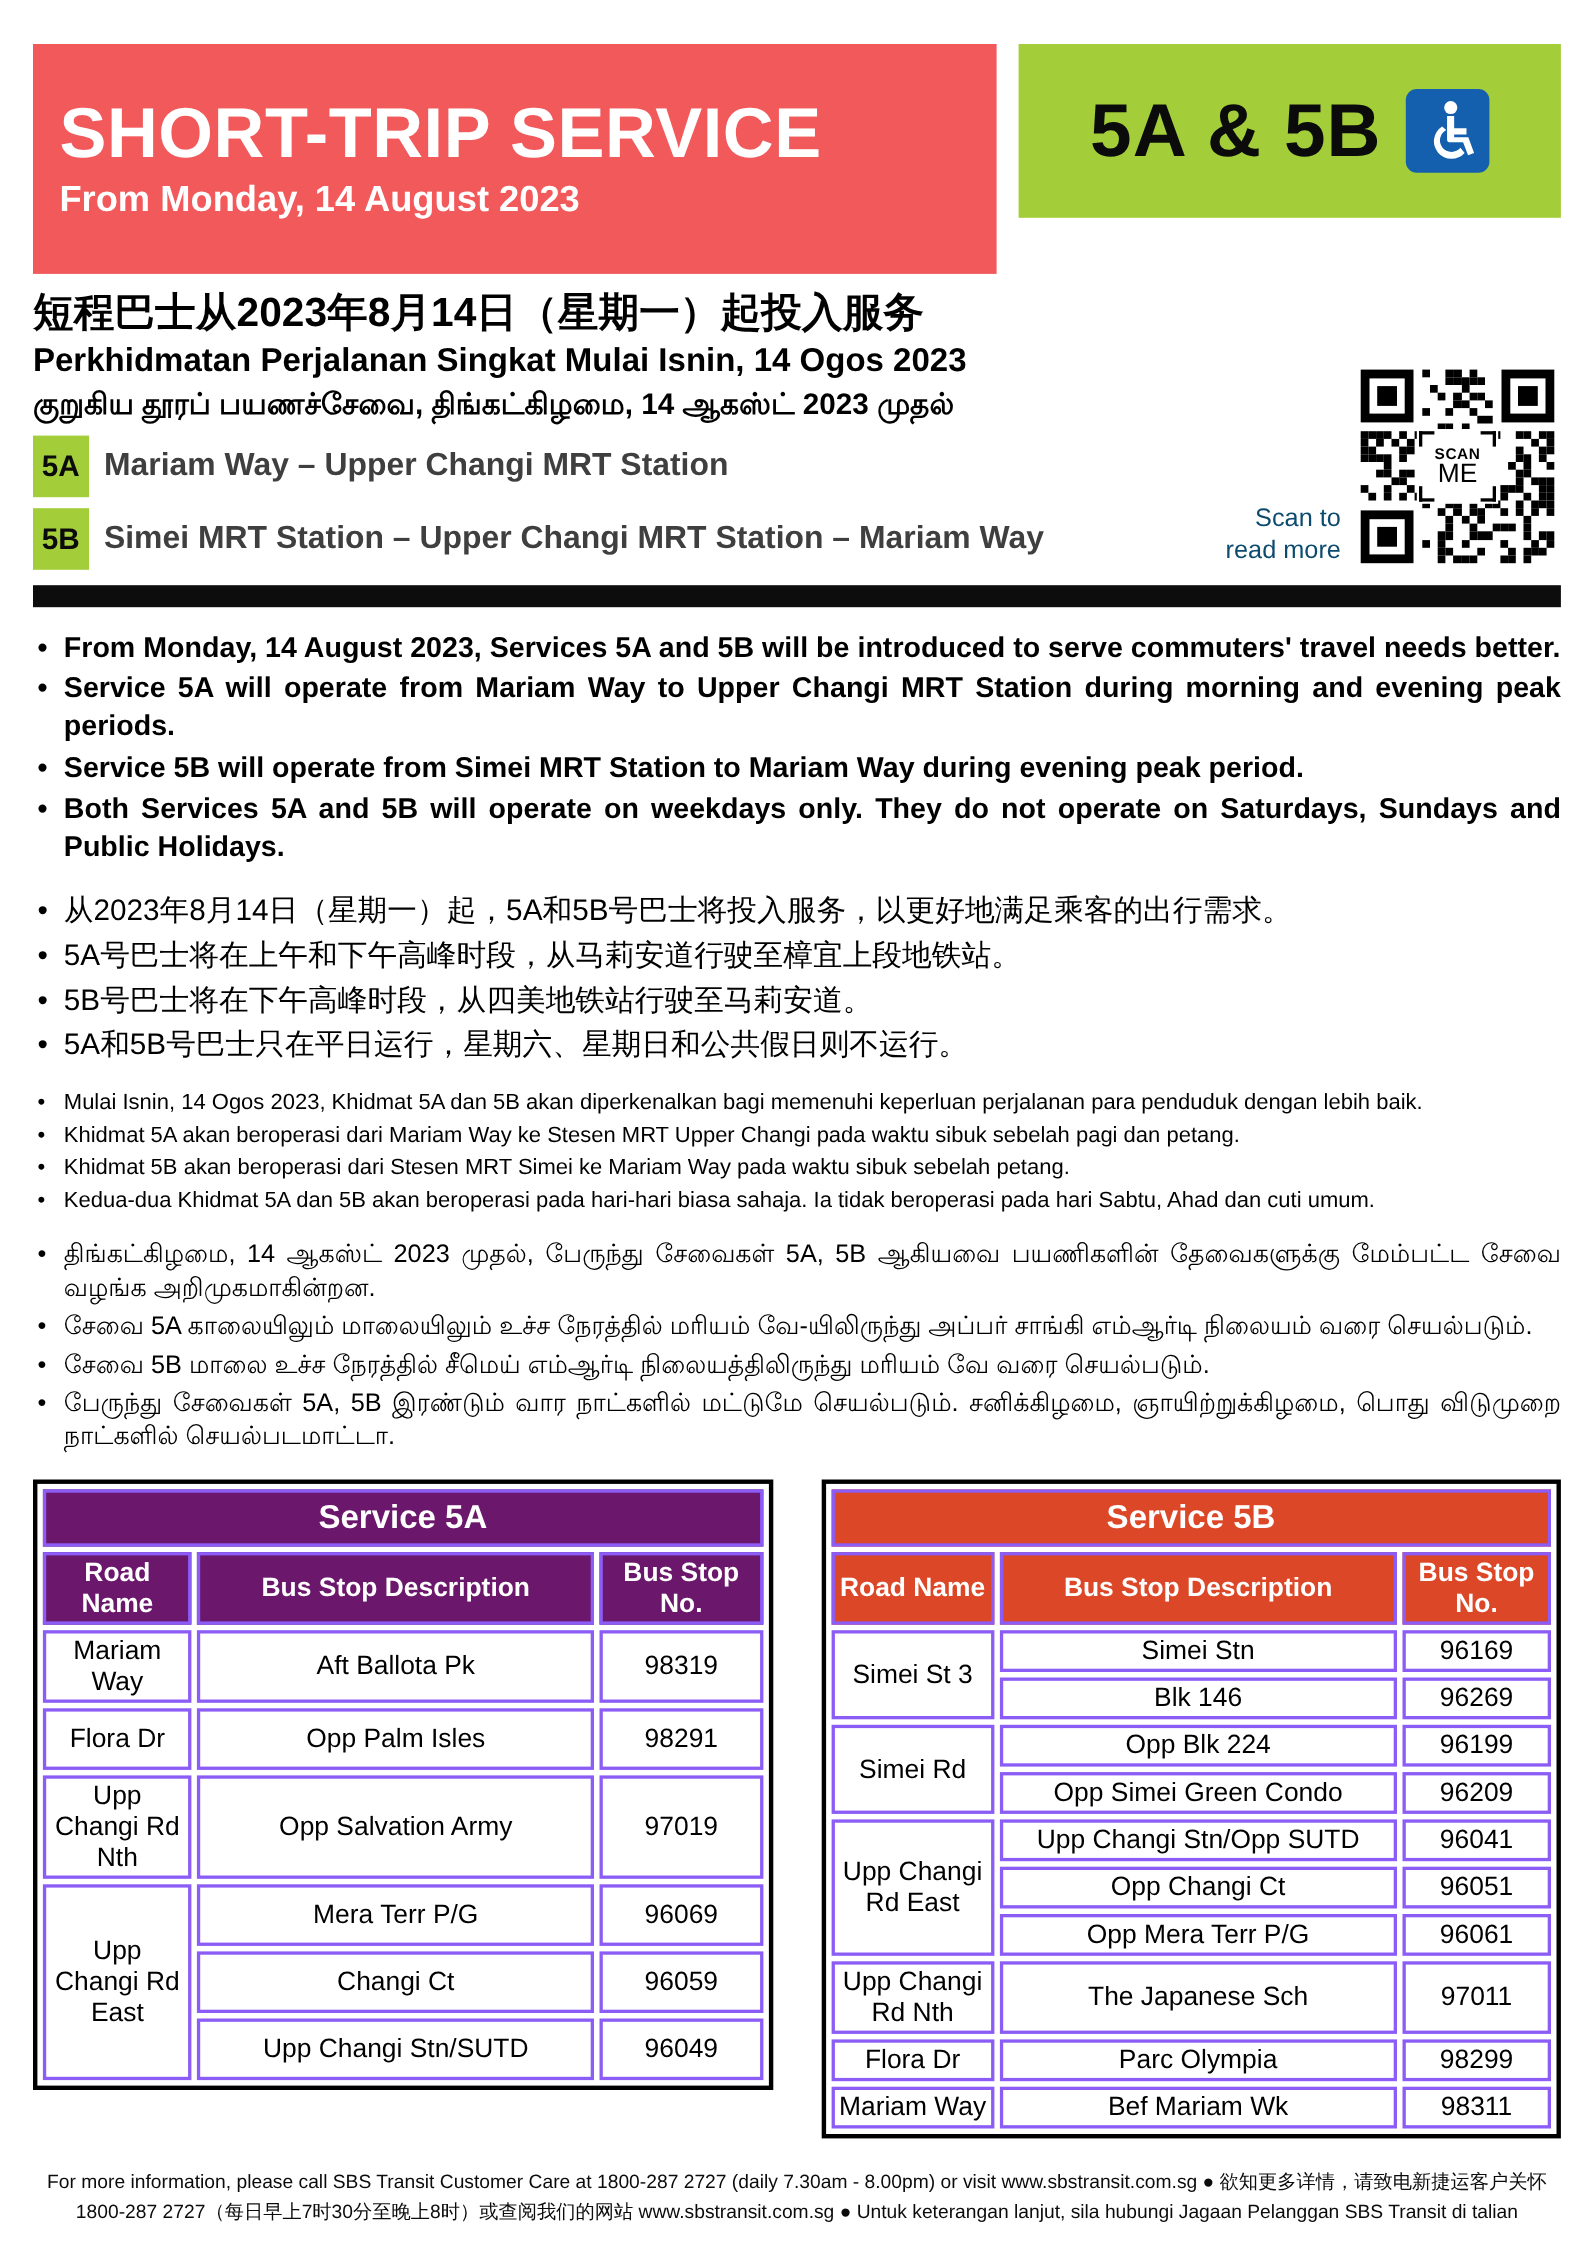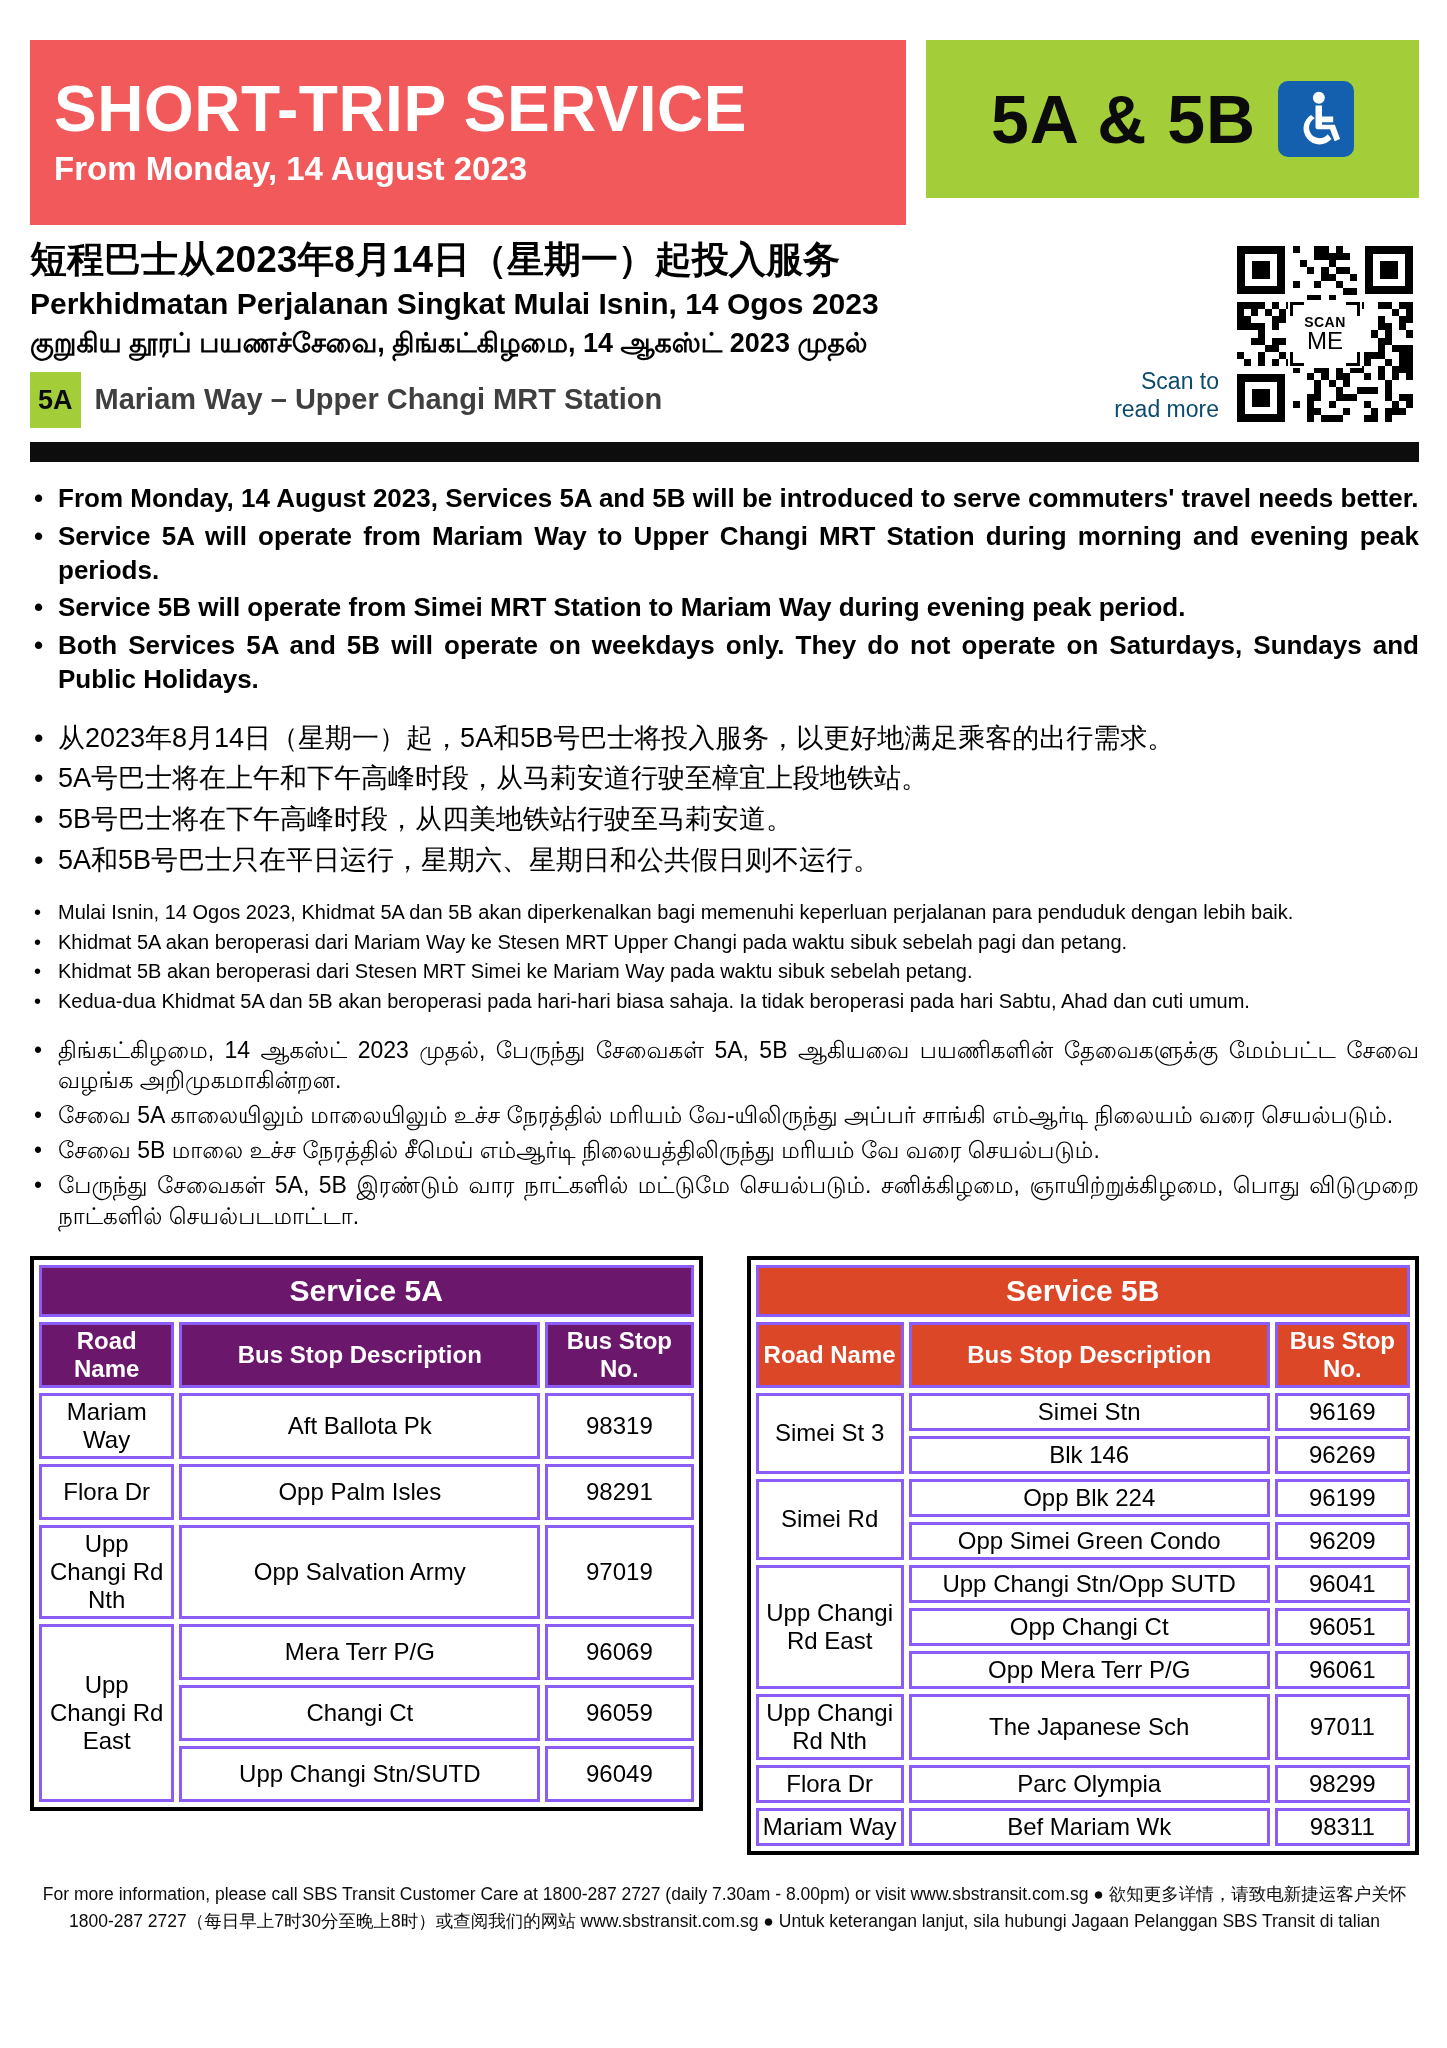--- a/index.html
+++ b/index.html
@@ -6,21 +6,21 @@
   html,body { background:#ffffff; }
   body {
     width:1447px; height:2048px; overflow:hidden; position:relative;
     font-family:"Liberation Sans","DejaVu Sans",sans-serif; color:#000;
   }
   .page { padding:40px 28px 0 30px; }
 
   
   .banner-row { display:flex; gap:20px; }
   .banner-red {
-    width:876px; height:185px; background:#F2595B; color:#fff;
+    width:876px; height:209px; background:#F2595B; color:#fff;
     display:flex; flex-direction:column; justify-content:center; padding-left:24px;
   }
   .banner-red .title { font-size:64px; font-weight:bold; letter-spacing:0.5px; line-height:1.02; }
   .banner-red .subtitle { font-size:33px; font-weight:bold; margin-top:8px; }
   .banner-green {
     flex:1; height:158px; background:#A3CE3A; display:flex; align-items:center; justify-content:center; gap:22px;
   }
   .banner-green .svc { font-size:68px; font-weight:bold; color:#0b0b0b; letter-spacing:1px; }
   .wheelchair {
     width:76px; height:76px; background:#1460AE; border-radius:10px;
@@ -119,20 +119,24 @@
 
   <div class="head-qr-row">
     <div class="head-col">
       <div class="h-zh">短程巴士从2023年8月14日（星期一）起投入服务</div>
       <div class="h-ms">Perkhidmatan Perjalanan Singkat Mulai Isnin, 14 Ogos 2023</div>
       <div class="h-ta">குறுகிய தூரப் பயணச்சேவை, திங்கட்கிழமை, 14 ஆகஸ்ட் 2023 முதல்</div>
       <div class="route-line">
         <span class="route-badge">5A</span>
         <span class="route-desc">Mariam Way – Upper Changi MRT Station</span>
       </div>
+      <div class="route-line">
+        <span class="route-badge">5B</span>
+        <span class="route-desc">Simei MRT Station – Upper Changi MRT Station – Mariam Way</span>
+      </div>
     </div>
     <div class="qr-area">
       <div class="qr-caption">
         <div>Scan to</div>
         <div>read more</div>
       </div>
       <div class="qr-box">
         <div class="qr-grid" id="qr-grid">
             <div></div>
             <div></div>

